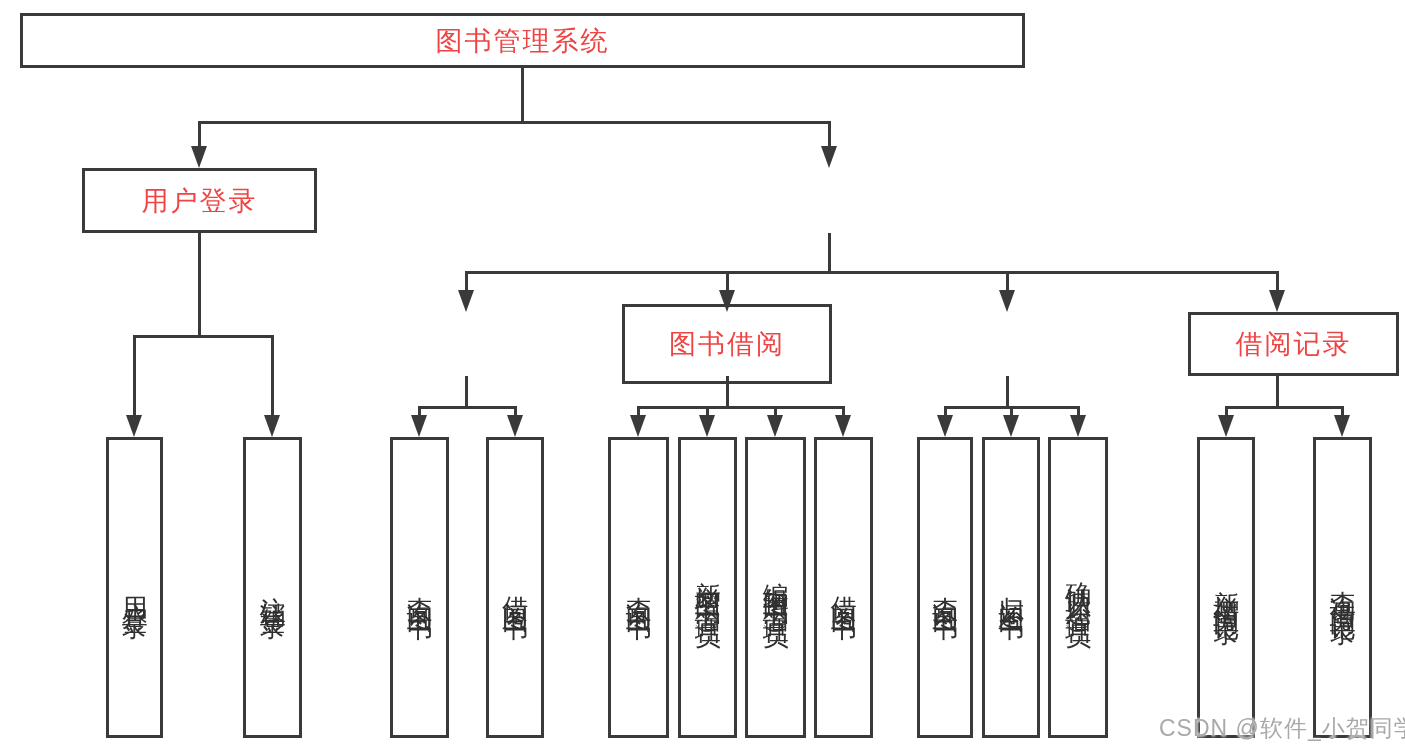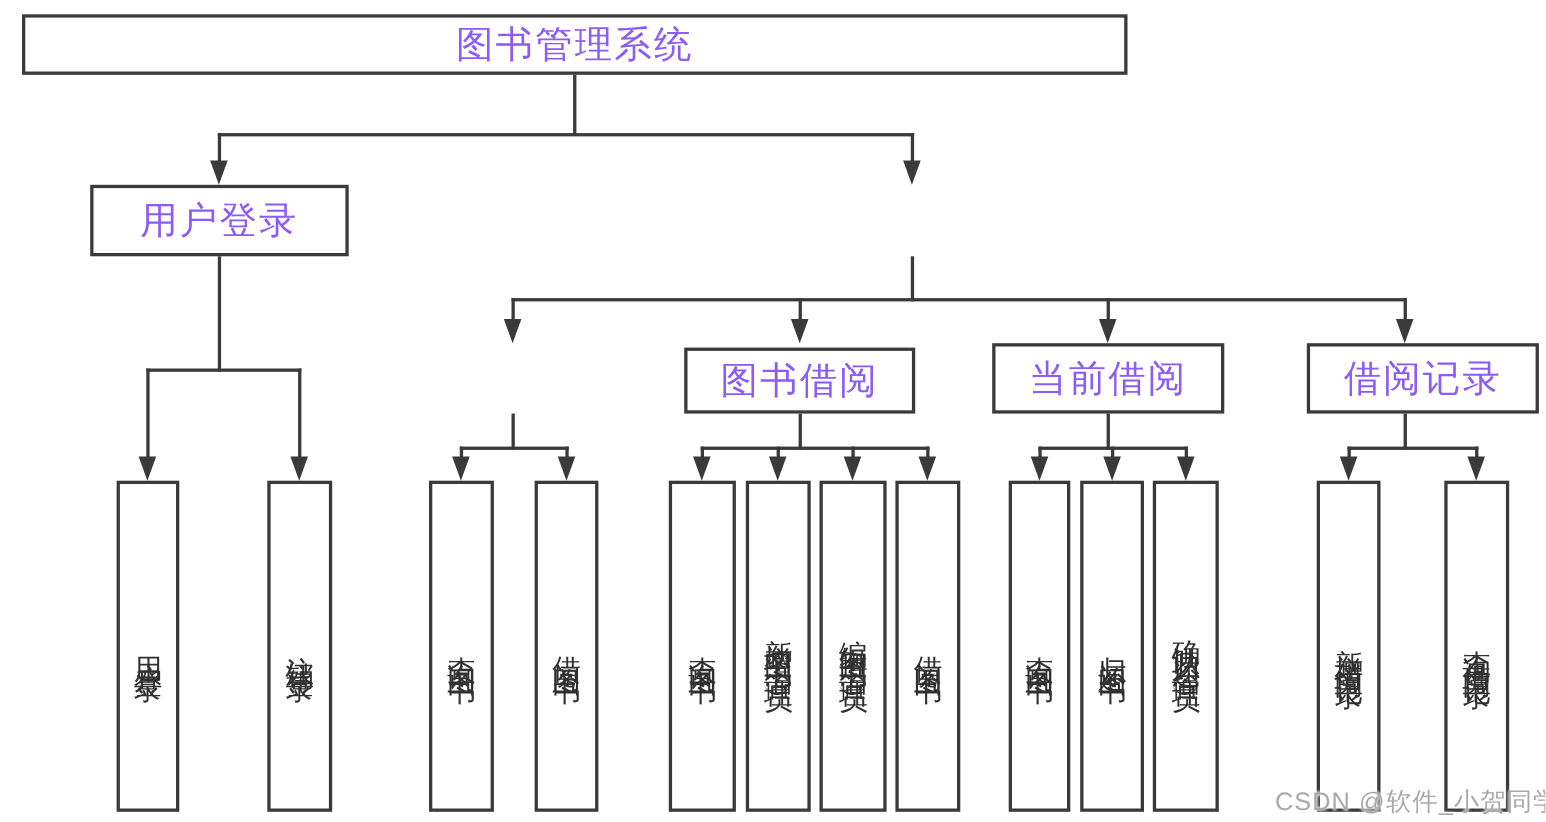--- a/index.html
+++ b/index.html
@@ -15,24 +15,24 @@
     position: absolute;
     box-sizing: border-box;
     border: 3px solid #3a3a3a;
     background: #ffffff;
     display: flex;
     align-items: center;
     justify-content: center;
     color: #303030;
   }
   .hlabel {
-    font-size: 34px;
+    font-size: 27px;
     letter-spacing: 2px;
     white-space: nowrap;
-    color: #8b5cf6;
+    color: #ef4444;
   }
   .vtext {
     writing-mode: vertical-rl;
     text-orientation: mixed;
     font-size: 26px;
     letter-spacing: 6px;
     line-height: 1.05;
     white-space: nowrap;
     color: #303030;
   }
@@ -63,25 +63,22 @@
 <div class="canvas">
 
   <div class="node" style="left:20px;top:13px;width:1005px;height:55px">
     <span class="hlabel">图书管理系统</span>
   </div>
 
   <div class="node" style="left:82px;top:168px;width:235px;height:65px">
     <span class="hlabel">用户登录</span>
   </div>
 
-  <div class="node" style="left:622px;top:316px;width:210px;height:60px">
+  <div class="node" style="left:622px;top:304px;width:210px;height:80px">
     <span class="hlabel">图书借阅</span>
-  </div>
-  <div class="node" style="left:902px;top:312px;width:211px;height:64px">
-    <span class="hlabel">当前借阅</span>
   </div>
   <div class="node" style="left:1188px;top:312px;width:211px;height:64px">
     <span class="hlabel">借阅记录</span>
   </div>
 
   <div class="node" style="left:106px;top:437px;width:57px;height:301px">
     <span class="vtext">用户登录</span>
   </div>
   <div class="node" style="left:243px;top:437px;width:59px;height:301px">
     <span class="vtext">注销登录</span>

